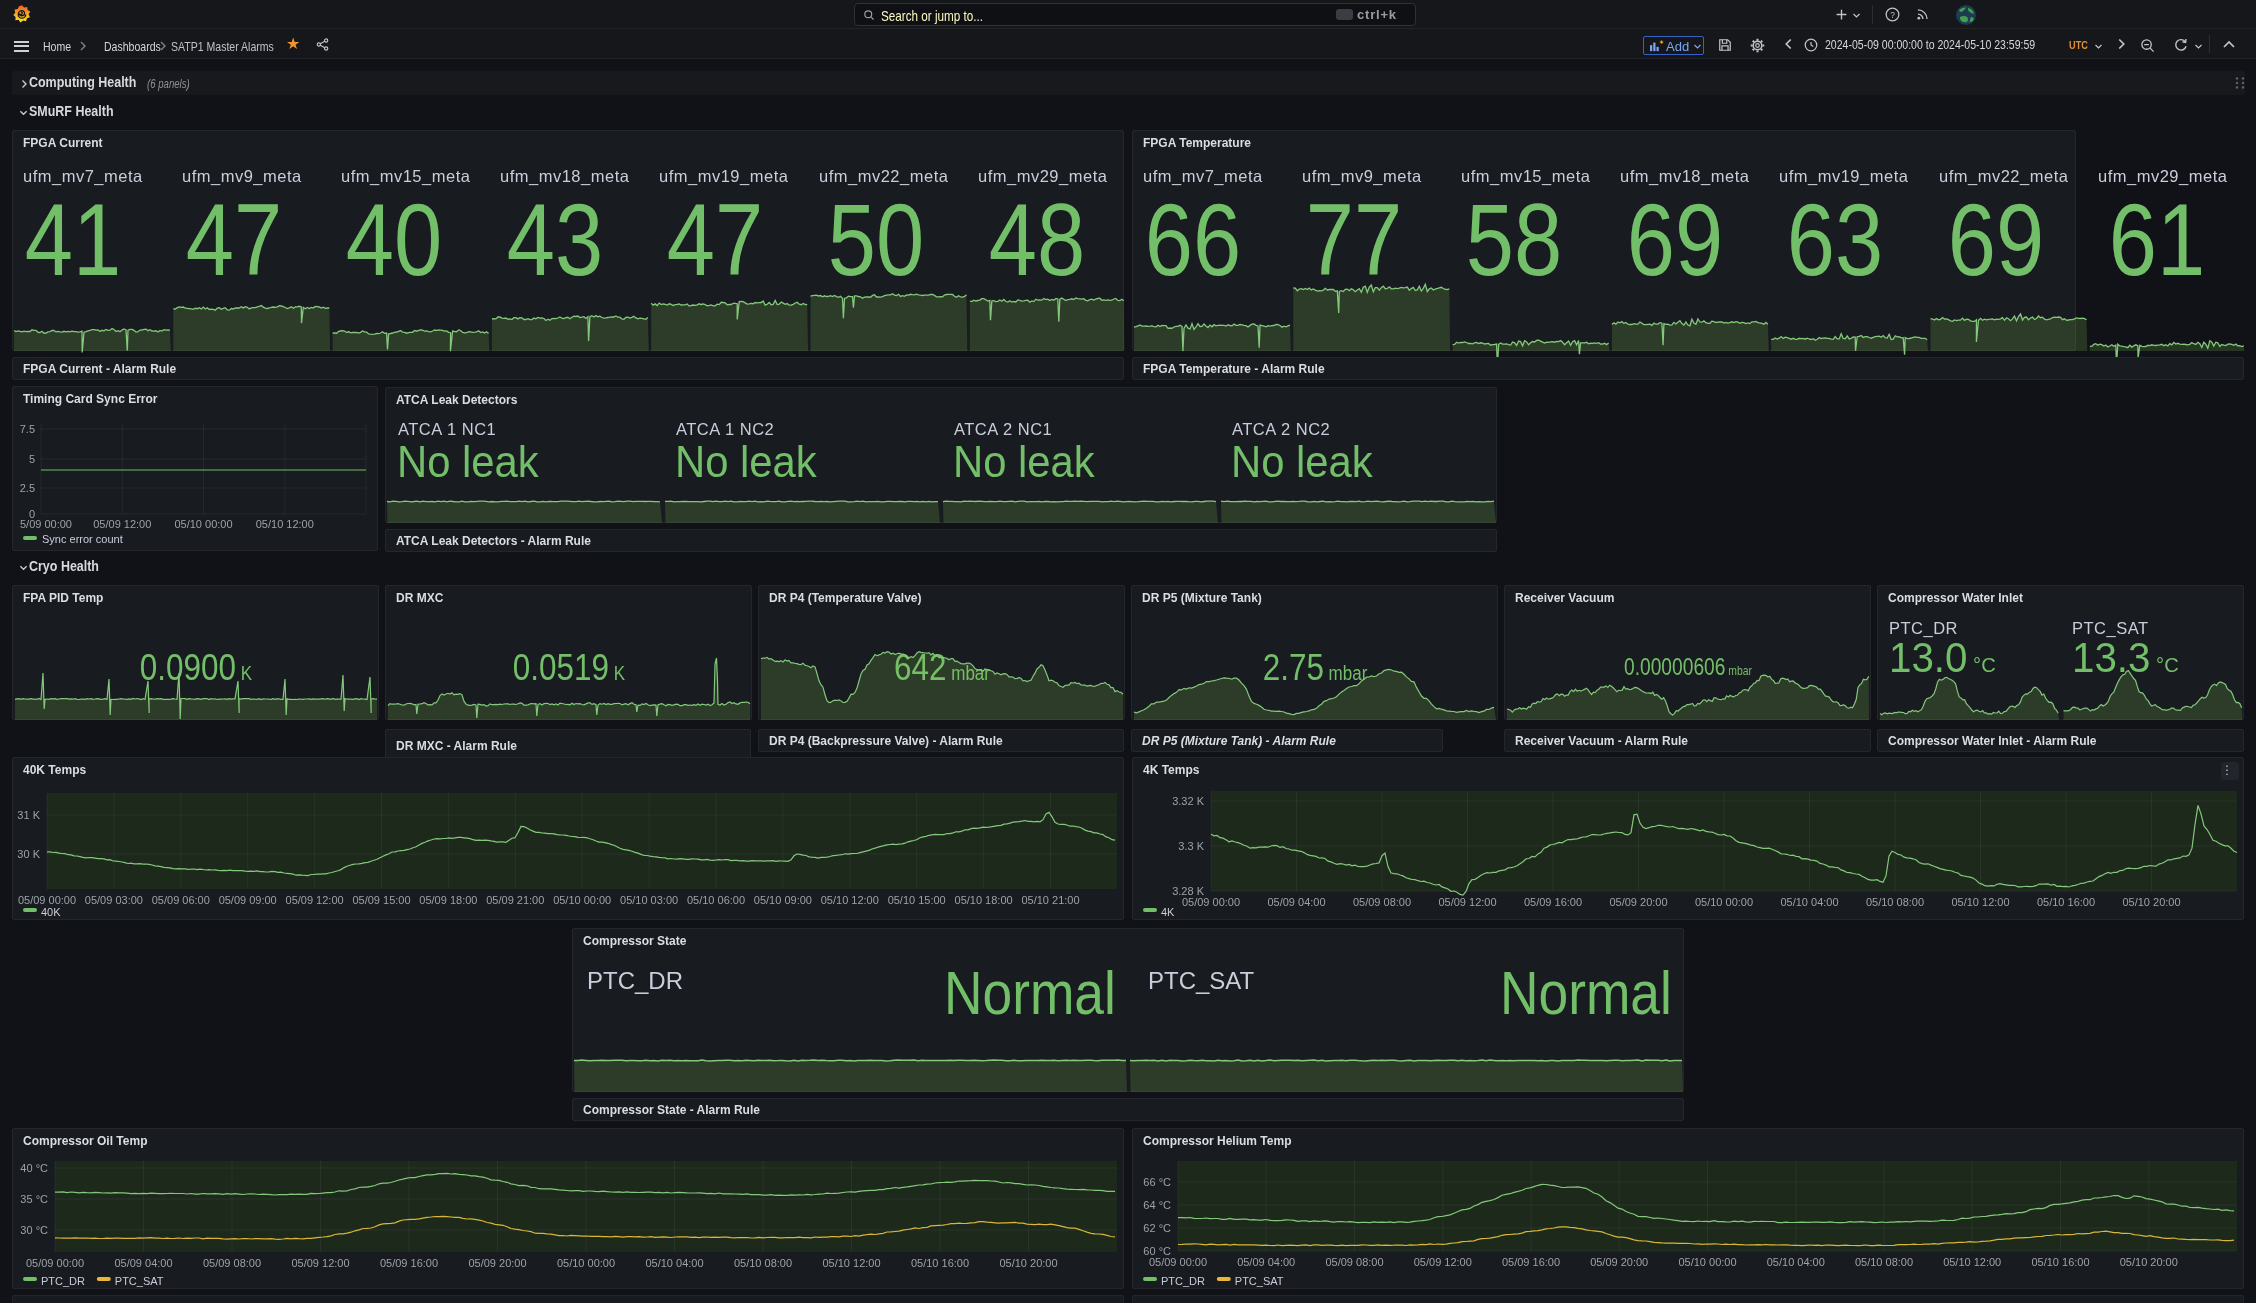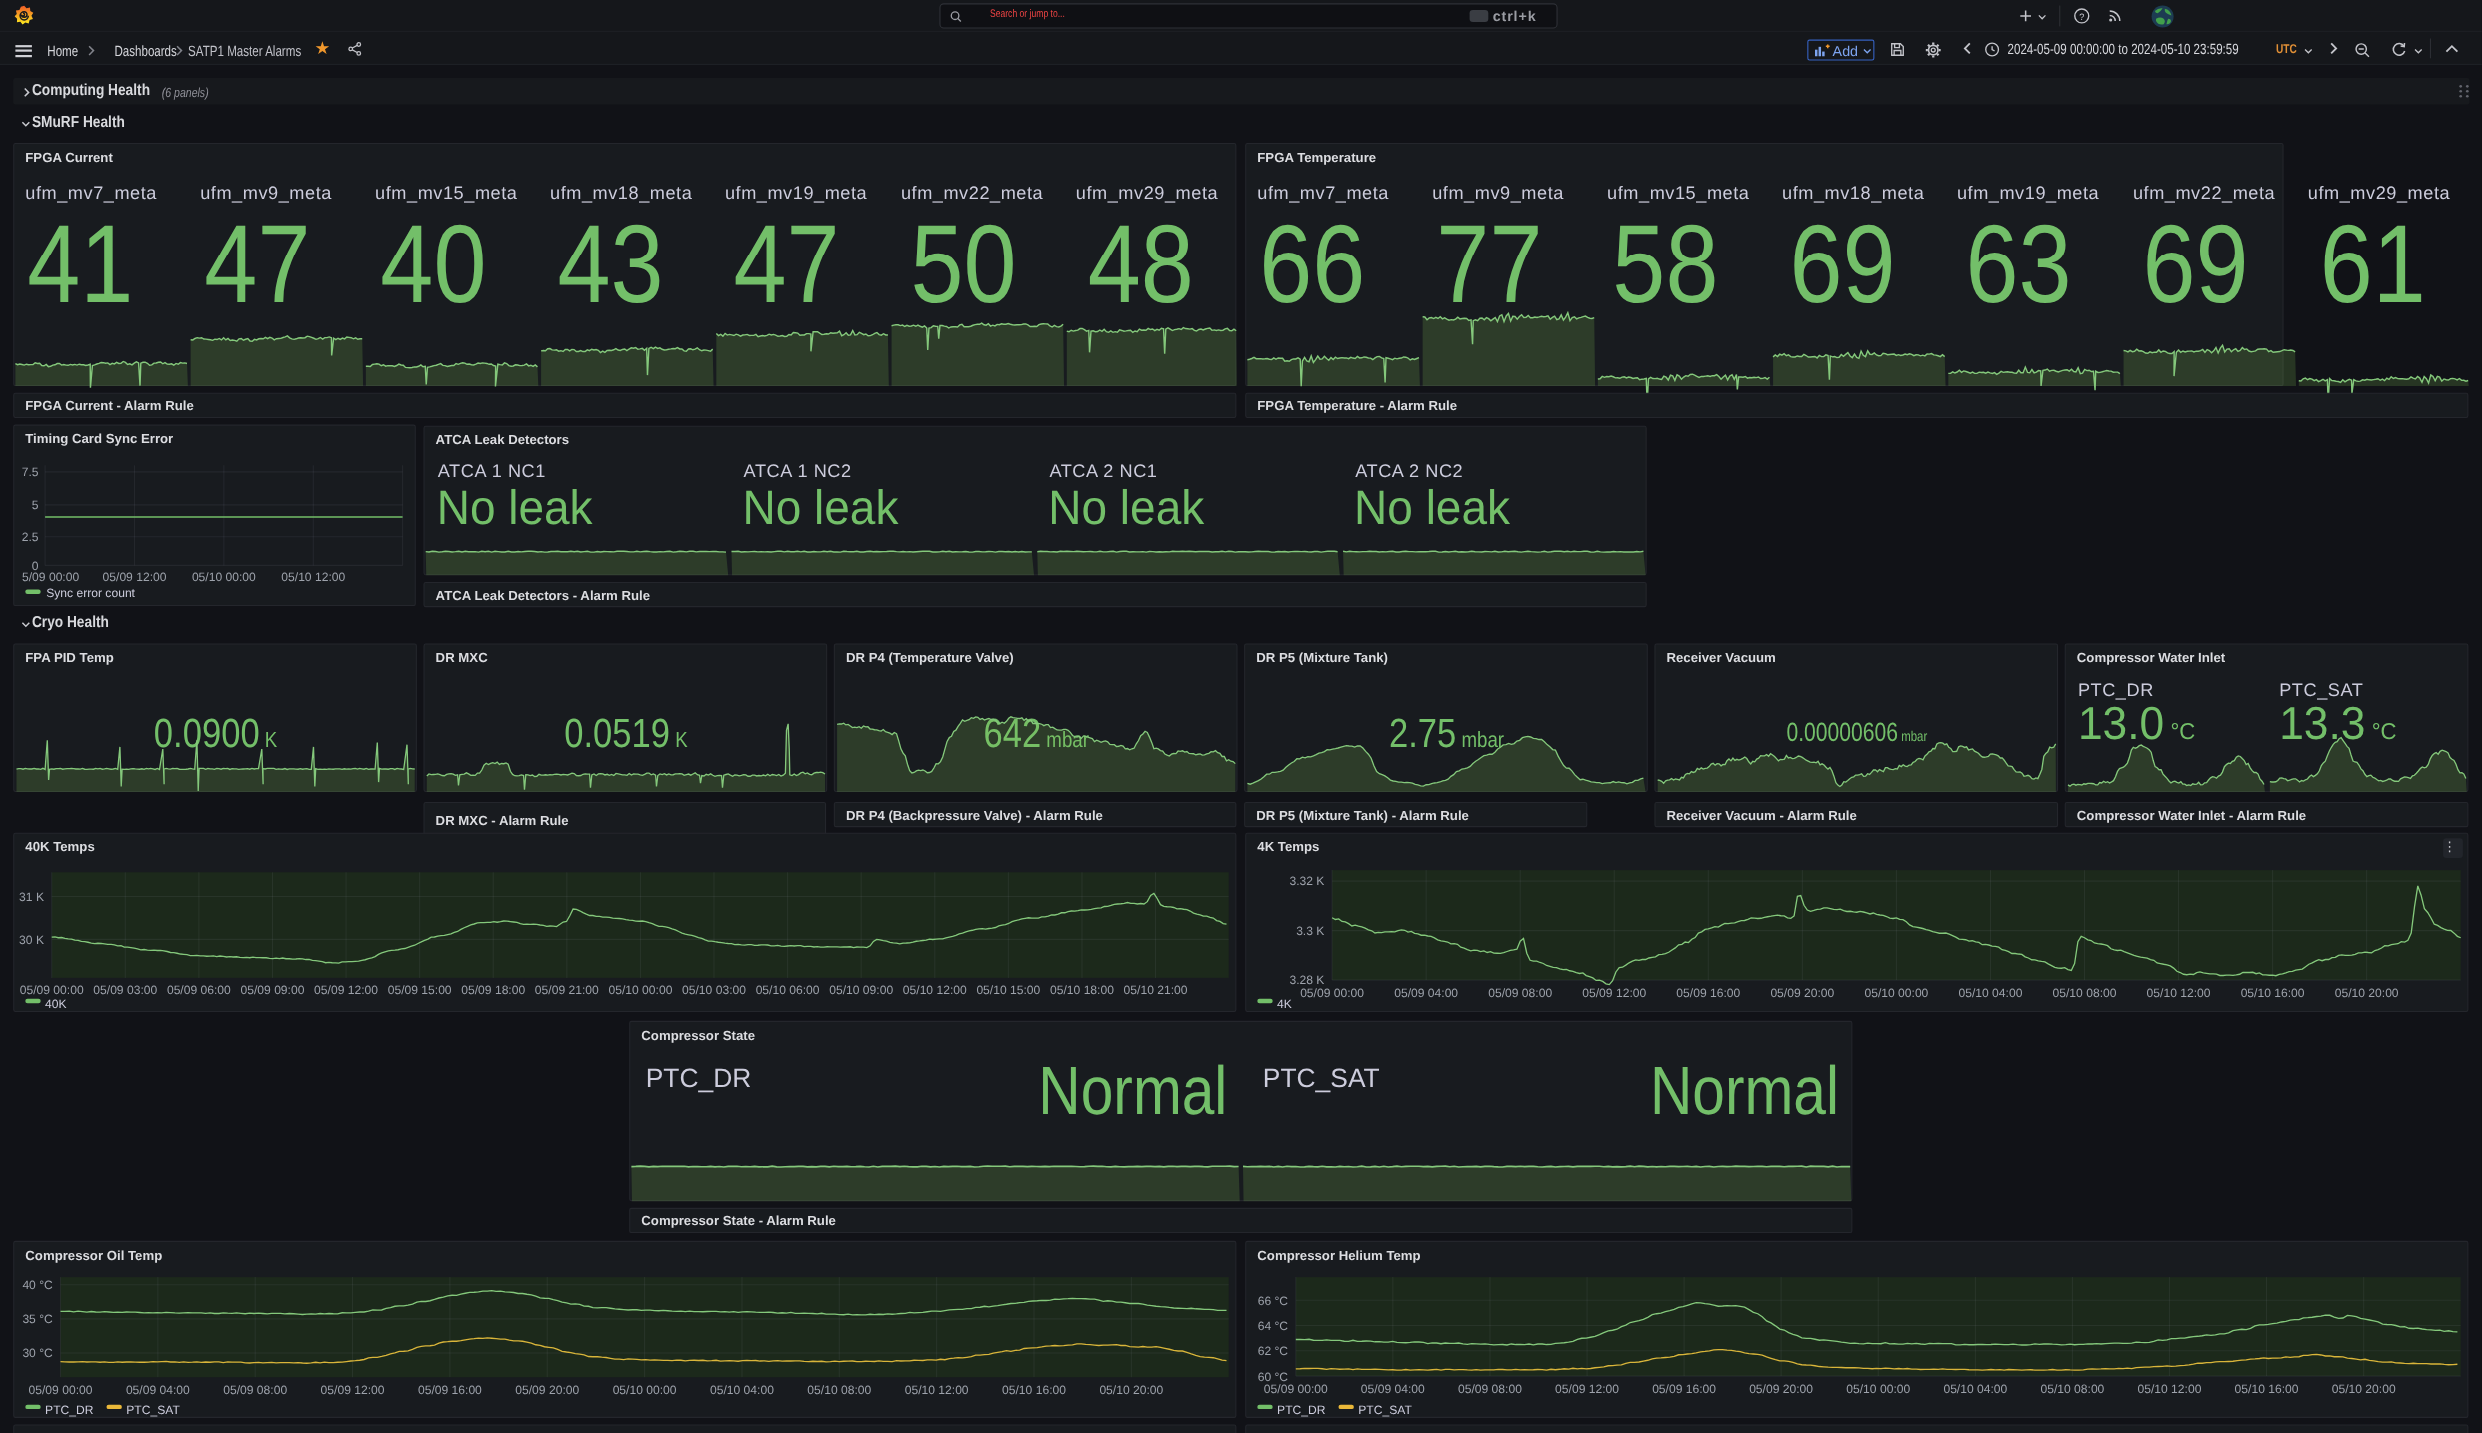--- a/index.html
+++ b/index.html
@@ -26,21 +26,21 @@
         </linearGradient>
       </defs>
 <path fill="url(#glogo)" d="M12 1 L14.8 4.2 L19 3.4 L19.4 7.4 L23 9.6 L20.8 13.2 L22.6 17.2 L18.6 18.4 L17.4 22.6 L13.4 21.4 L10 24 L7.4 20.6 L3.2 21 L3.4 16.8 L0.4 14 L3 11 L2 6.8 L6.2 6.2 L8 2.4 Z"></path>
 <path fill="none" stroke="#191a1e" stroke-width="1.8" d="M17 13.4 a5 5 0 1 1 -5 -5 a3.4 3.4 0 1 1 -3.4 3.4 a1.9 1.9 0 1 0 1.9-1.9"></path>
 </svg>
 <div class="abs" style="left:854px;top:3px;width:562px;height:23px;background:#0f1014;border:1px solid #2f3137;border-radius:4px;"></div>
 <svg width="12" height="12" style="left:863px;top:9px;" viewBox="0 0 16 16">
       <circle cx="7" cy="7" r="4.6" fill="none" stroke="#9a9ca3" stroke-width="1.6"></circle>
       <path d="M10.4 10.4 L14 14" stroke="#9a9ca3" stroke-width="1.6"></path>
     </svg>
-<div class="abs" style="left:881px;top:7px;font-size:10px;font-weight:500;color:#ef4444;margin-left:19px;"><span class="nrw">Search or jump to...</span></div>
+<div class="abs" style="left:881px;top:7px;font-size:15px;font-weight:500;color:#fef9c3;"><span class="nrw">Search or jump to...</span></div>
 <div class="abs" style="left:1336px;top:9px;width:17px;height:11px;background:#3a3d43;border-radius:3px;"></div>
 <div class="abs" style="left:1357px;top:7px;font-size:13px;font-weight:700;letter-spacing:0.8px;color:#9a9ca3;">ctrl+k</div>
 <svg width="13" height="13" style="left:1835px;top:8px;" viewBox="0 0 16 16">
       <path d="M8 2v12M2 8h12" stroke="#c3c4ca" stroke-width="1.7"></path>
     </svg>
 <svg width="9" height="9" style="left:1852px;top:11px;" viewBox="0 0 12 12">
       <path d="M2 4l4 4 4-4" fill="none" stroke="#c3c4ca" stroke-width="1.6"></path>
     </svg>
 <div class="abs" style="left:1872px;top:5px;width:1px;height:19px;background:#2c2e34;"></div>
 <svg width="15" height="15" style="left:1885px;top:7px;" viewBox="0 0 18 18">
@@ -340,21 +340,21 @@
       <path d="M185.5,124.6 L187.3,124.9 L189.1,124.9 L190.9,124.7 L192.7,123.5 L194.5,121.3 L196.3,121.2 L198.1,121.9 L199.9,122.1 L201.7,123.8 L203.5,123.3 L205.3,122.5 L207.1,122.1 L208.9,122.0 L210.7,123.4 L212.5,124.9 L214.3,123.6 L216.1,124.1 L217.9,122.9 L219.7,122.2 L221.5,119.9 L223.3,118.6 L225.1,120.0 L226.9,118.9 L228.7,117.5 L230.5,114.7 L232.3,110.0 L234.1,107.6 L235.9,106.0 L237.7,101.3 L239.5,97.0 L241.3,93.6 L243.1,90.7 L244.9,88.8 L246.7,88.3 L248.5,85.5 L250.3,84.5 L252.1,87.2 L253.9,89.8 L255.7,92.5 L257.5,94.3 L259.3,100.4 L261.1,105.8 L262.9,106.7 L264.7,107.1 L266.5,109.5 L268.3,113.0 L270.1,114.6 L271.9,117.9 L273.7,120.1 L275.5,119.2 L277.3,118.7 L279.1,120.6 L280.9,121.3 L282.7,122.6 L284.5,123.8 L286.3,123.5 L288.1,124.4 L289.9,123.8 L291.7,123.3 L293.5,122.2 L295.3,122.1 L297.1,123.5 L298.9,124.2 L300.7,124.1 L302.5,124.3 L304.3,122.0 L306.1,121.1 L307.9,120.3 L309.7,120.5 L311.5,121.0 L313.3,121.6 L315.1,119.3 L316.9,118.8 L318.7,117.0 L320.5,114.9 L322.3,112.7 L324.1,111.2 L325.9,112.0 L327.7,111.5 L329.5,109.0 L331.3,103.9 L333.1,100.8 L334.9,99.1 L336.7,98.1 L338.5,99.6 L340.3,97.0 L342.1,96.0 L343.9,96.6 L345.7,97.2 L347.5,98.4 L349.3,102.7 L351.1,104.3 L352.9,105.3 L354.7,108.7 L356.5,113.7 L358.3,116.6 L360.1,116.4 L361.9,117.7 L363.7,121.8 L364.5,134.0 L185.5,134.0 Z" fill="rgba(130,195,85,0.2)"></path>
       <path d="M185.5,124.6 L187.3,124.9 L189.1,124.9 L190.9,124.7 L192.7,123.5 L194.5,121.3 L196.3,121.2 L198.1,121.9 L199.9,122.1 L201.7,123.8 L203.5,123.3 L205.3,122.5 L207.1,122.1 L208.9,122.0 L210.7,123.4 L212.5,124.9 L214.3,123.6 L216.1,124.1 L217.9,122.9 L219.7,122.2 L221.5,119.9 L223.3,118.6 L225.1,120.0 L226.9,118.9 L228.7,117.5 L230.5,114.7 L232.3,110.0 L234.1,107.6 L235.9,106.0 L237.7,101.3 L239.5,97.0 L241.3,93.6 L243.1,90.7 L244.9,88.8 L246.7,88.3 L248.5,85.5 L250.3,84.5 L252.1,87.2 L253.9,89.8 L255.7,92.5 L257.5,94.3 L259.3,100.4 L261.1,105.8 L262.9,106.7 L264.7,107.1 L266.5,109.5 L268.3,113.0 L270.1,114.6 L271.9,117.9 L273.7,120.1 L275.5,119.2 L277.3,118.7 L279.1,120.6 L280.9,121.3 L282.7,122.6 L284.5,123.8 L286.3,123.5 L288.1,124.4 L289.9,123.8 L291.7,123.3 L293.5,122.2 L295.3,122.1 L297.1,123.5 L298.9,124.2 L300.7,124.1 L302.5,124.3 L304.3,122.0 L306.1,121.1 L307.9,120.3 L309.7,120.5 L311.5,121.0 L313.3,121.6 L315.1,119.3 L316.9,118.8 L318.7,117.0 L320.5,114.9 L322.3,112.7 L324.1,111.2 L325.9,112.0 L327.7,111.5 L329.5,109.0 L331.3,103.9 L333.1,100.8 L334.9,99.1 L336.7,98.1 L338.5,99.6 L340.3,97.0 L342.1,96.0 L343.9,96.6 L345.7,97.2 L347.5,98.4 L349.3,102.7 L351.1,104.3 L352.9,105.3 L354.7,108.7 L356.5,113.7 L358.3,116.6 L360.1,116.4 L361.9,117.7 L363.7,121.8" fill="none" stroke="#84C87B" stroke-width="1.2"></path>
     </svg>
 </div>
 <div class="panel" style="left:385px;top:729px;width:366px;height:33px;">
     <div class="striptitle">DR MXC - Alarm Rule</div>
   </div>
 <div class="panel" style="left:758px;top:729px;width:366px;height:23px;">
     <div class="striptitle">DR P4 (Backpressure Valve) - Alarm Rule</div>
   </div>
-<div class="panel" style="left:1131px;top:729px;width:312px;height:23px;">
+<div class="panel" style="left:1131px;top:729px;width:312px;height:23px;font-style:italic;">
     <div class="striptitle">DR P5 (Mixture Tank) - Alarm Rule</div>
   </div>
 <div class="panel" style="left:1504px;top:729px;width:367px;height:23px;">
     <div class="striptitle">Receiver Vacuum - Alarm Rule</div>
   </div>
 <div class="panel" style="left:1877px;top:729px;width:367px;height:23px;">
     <div class="striptitle">Compressor Water Inlet - Alarm Rule</div>
   </div>
 <div class="panel" style="left:12px;top:757px;width:1112px;height:163px;">
     <div class="ptitle">40K Temps</div>

